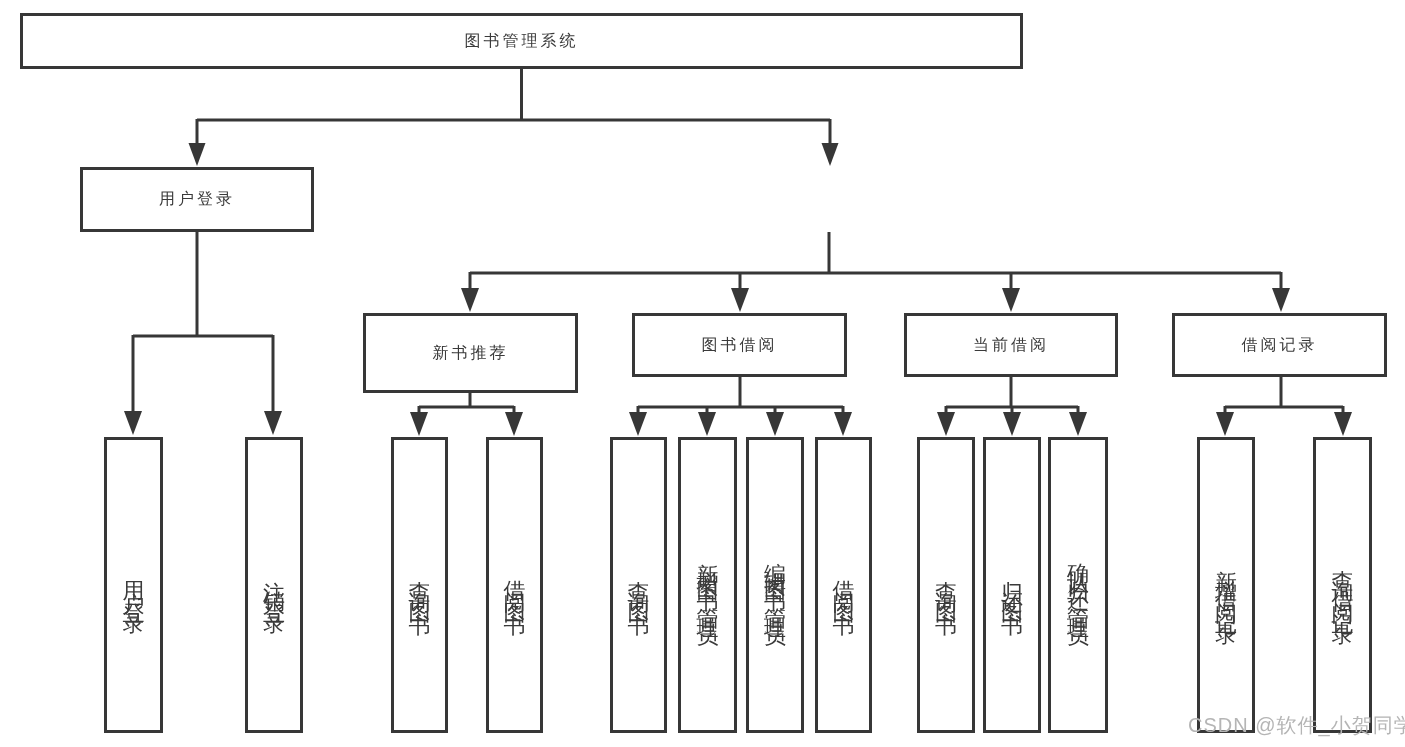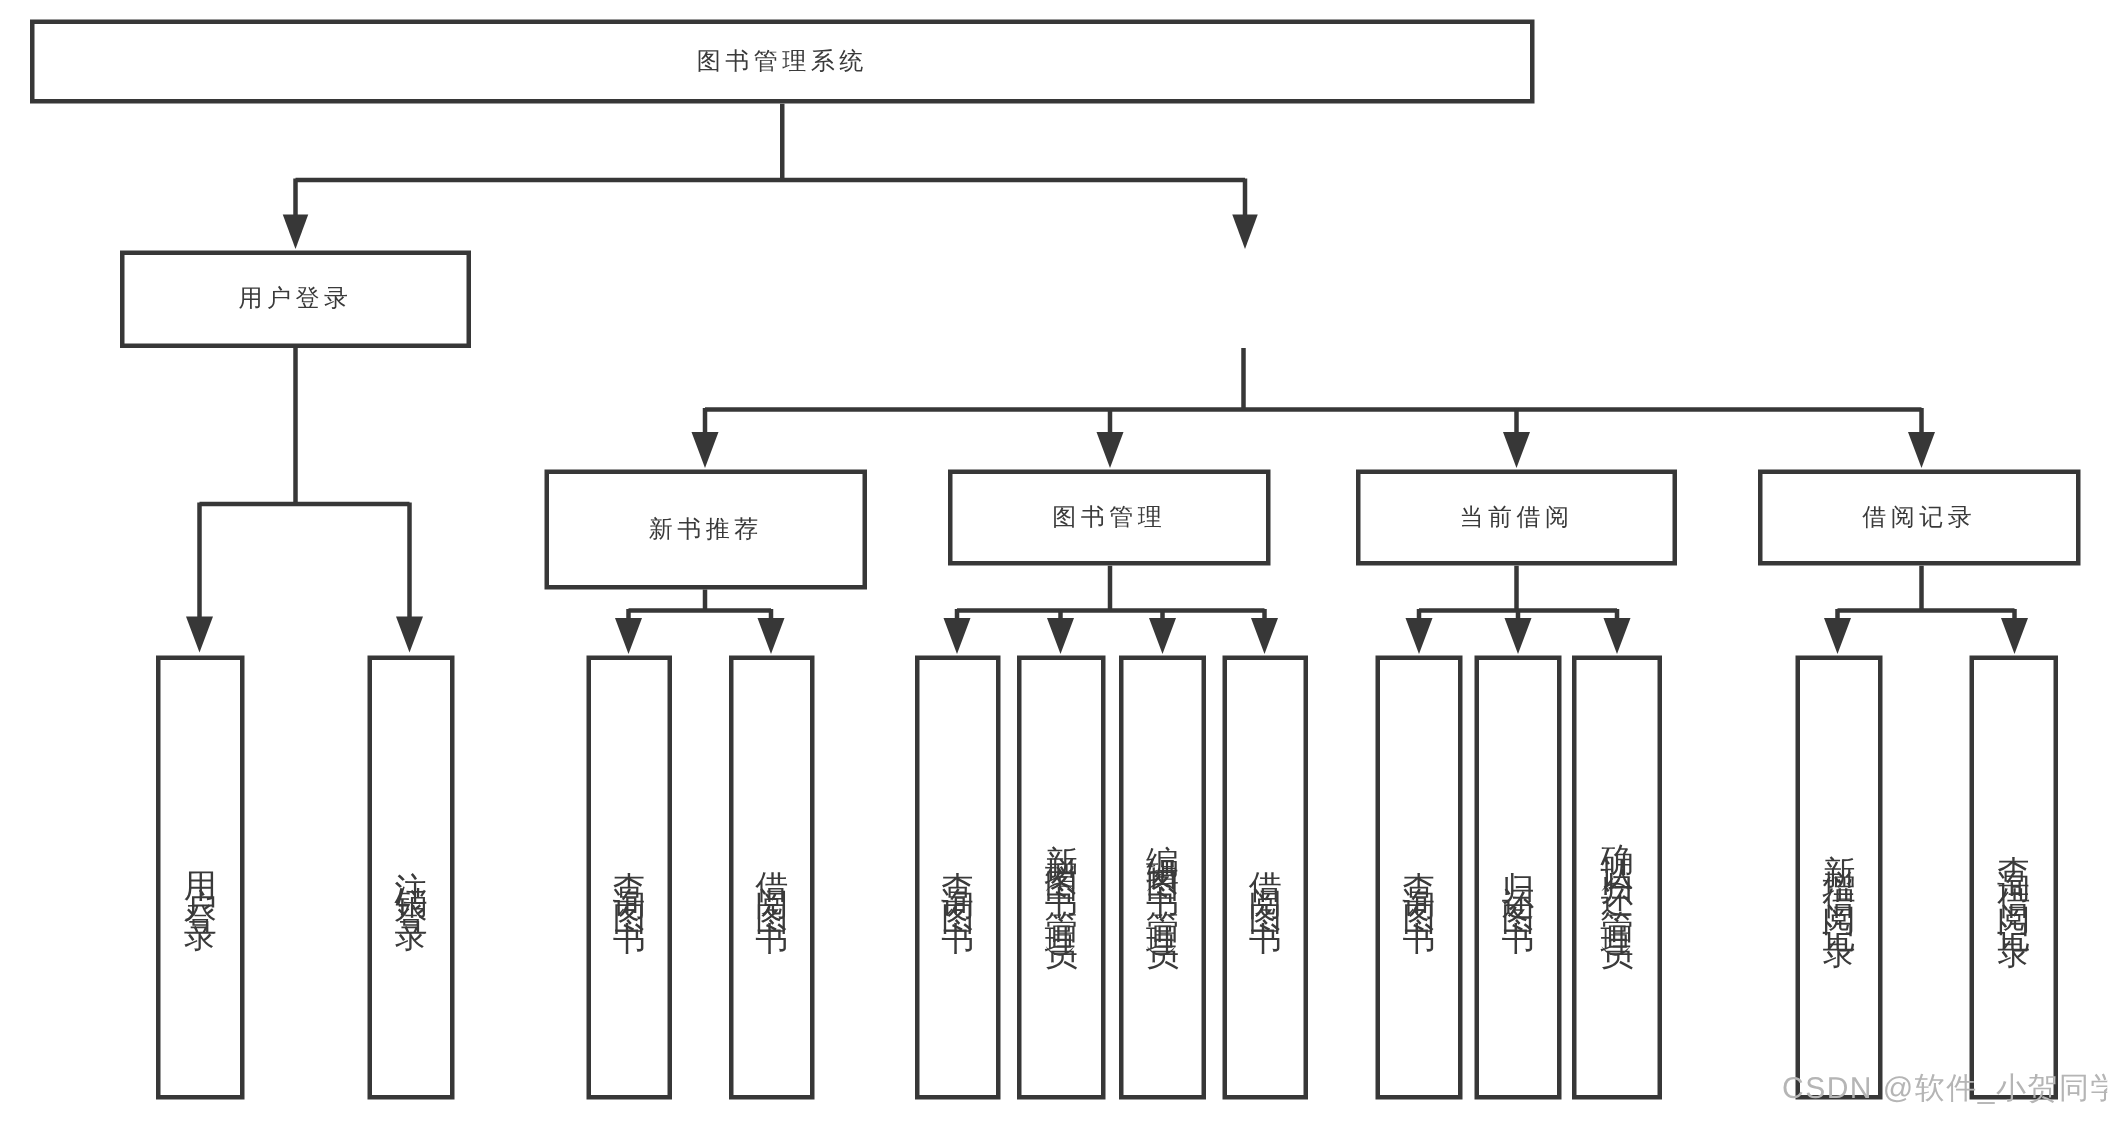--- a/index.html
+++ b/index.html
@@ -133,21 +133,21 @@
   </div>
 
   <div class="hbox" style="left:80px;top:167px;width:234px;height:65px;">
     <span>用户登录</span>
   </div>
 
   <div class="hbox" style="left:363px;top:313px;width:215px;height:80px;">
     <span>新书推荐</span>
   </div>
   <div class="hbox" style="left:632px;top:313px;width:215px;height:64px;">
-    <span>图书管理</span>
+    <span>图书借阅</span>
   </div>
   <div class="hbox" style="left:904px;top:313px;width:214px;height:64px;">
     <span>当前借阅</span>
   </div>
   <div class="hbox" style="left:1172px;top:313px;width:215px;height:64px;">
     <span>借阅记录</span>
   </div>
 
   <div class="vbox" style="left:104px;top:437px;width:59px;height:296px;">
     <span>用户登录</span>

